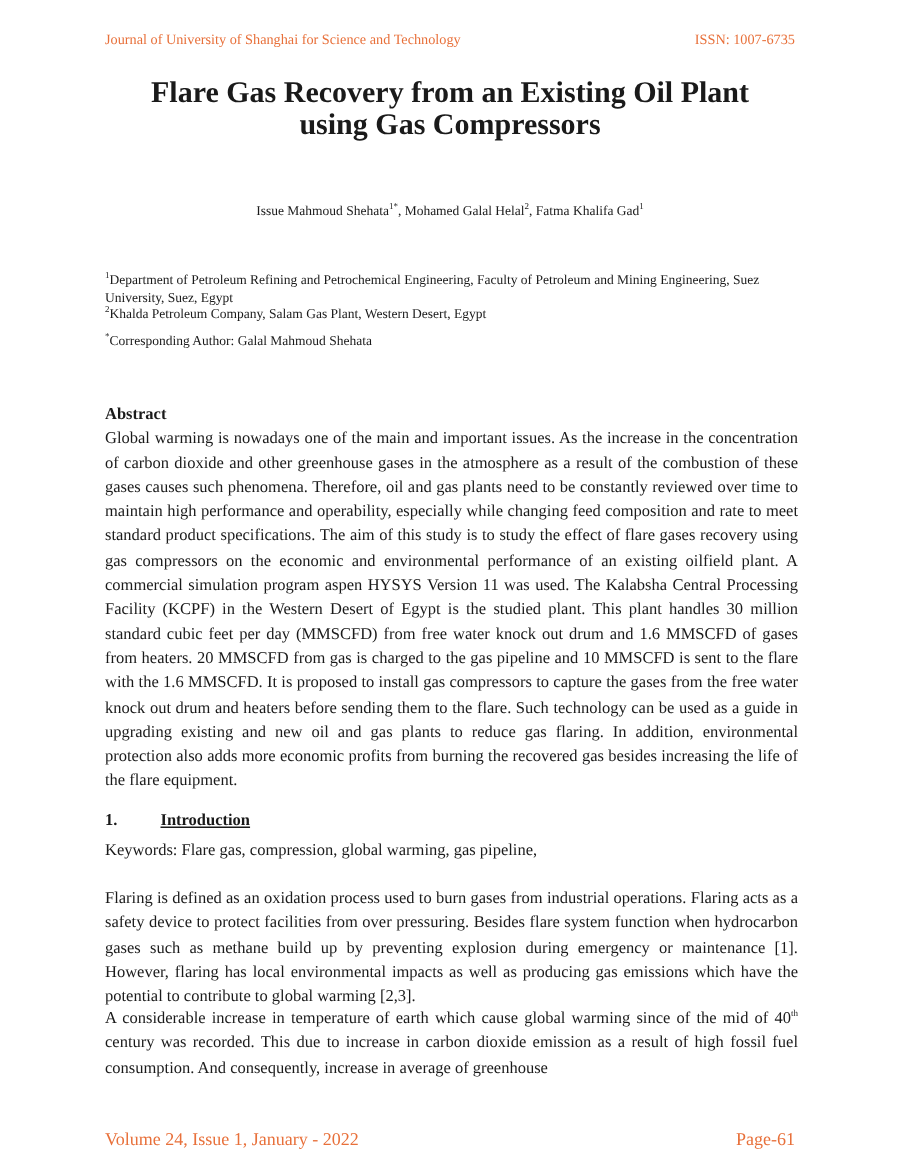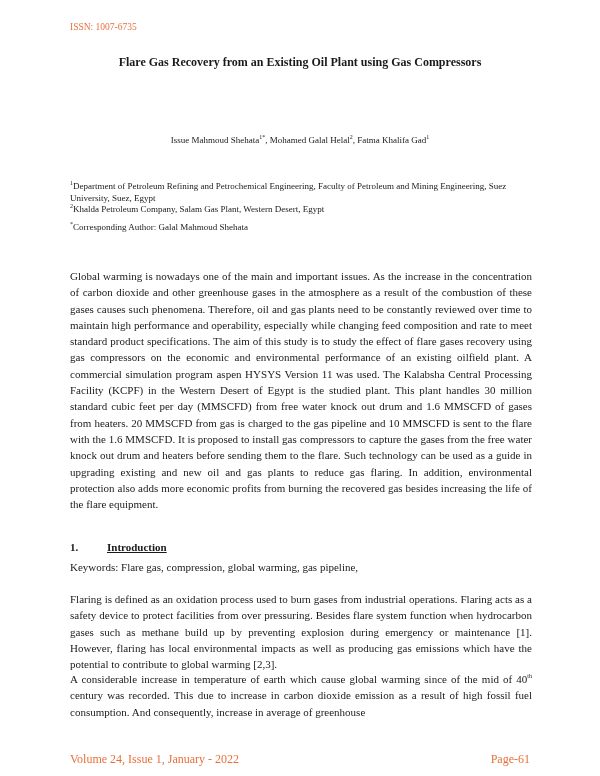--- a/index.html
+++ b/index.html
@@ -1,52 +1,54 @@
 <!DOCTYPE html>
 <html><head>
 <meta charset="utf-8">
 <style>
   html, body { margin:0; padding:0; }
   body { width:600px; height:776px; background:#fff; position:relative; overflow:hidden;
          font-family:"Liberation Serif", serif; color:#1a1a1a; }
   .hdr { position:absolute; top:22px; left:70px; right:70px; font-size:9.5px; color:#e8703a; display:flex; justify-content:space-between; }
-  .title { position:absolute; top:52px; left:90px; right:90px; text-align:center; font-weight:bold; font-size:12px; line-height:21px; }
+  .title { position:absolute; top:52px; left:90px; right:90px; text-align:center; font-weight:bold; font-size:20px; line-height:21px; }
   .authors { position:absolute; top:135px; left:0; right:0; text-align:center; font-size:9px; }
   .aff { position:absolute; left:70px; right:60px; font-size:9px; line-height:11.5px; }
   .aff a { color:#2a6fc9; text-decoration:underline; }
   sup { font-size:6px; vertical-align:super; line-height:0; }
   .body { position:absolute; left:70px; right:68px; font-size:11px; line-height:16.3px; text-align:justify; }
   .h { font-weight:bold; }
   .sec { position:absolute; top:541px; left:70px; font-size:11px; font-weight:bold;text-decoration:underline; }
   .sec span:first-child { display:inline-block; width:37px; }
   .ftr { position:absolute; top:752px; left:70px; right:70px; font-size:12px; color:#e8703a; display:flex; justify-content:space-between; }
 </style>
 </head>
 <body>
 
 <div class="hdr">
+  <span>Journal of University of Shanghai for Science and Technology</span>
   <span>ISSN: 1007-6735</span>
 </div>
 
 <div class="title">Flare Gas Recovery from an Existing Oil Plant using Gas Compressors</div>
 
 <div class="authors">
   <span>Issue Mahmoud Shehata</span><sup>1*</sup>, <span>Mohamed Galal Helal</span><sup>2</sup>, <span>Fatma Khalifa Gad</span><sup>1</sup>
 </div>
 
 <div class="aff" style="top:181px;">
   <div><sup>1</sup><span>Department of Petroleum Refining and Petrochemical Engineering, Faculty of Petroleum and Mining Engineering, Suez University, Suez, Egypt</span></div>
   <div><sup>2</sup><span>Khalda Petroleum Company, Salam Gas Plant, Western Desert, Egypt</span></div>
 </div>
 
 <div class="aff" style="top:222px;">
   <div><sup>*</sup><span>Corresponding Author: Galal Mahmoud Shehata</span></div>
 </div>
 
 <div class="body" style="top:268px;">
+  <div class="h">Abstract</div>
   <div>Global warming is nowadays one of the main and important issues. As the increase in the concentration of carbon dioxide and other greenhouse gases in the atmosphere as a result of the combustion of these gases causes such phenomena. Therefore, oil and gas plants need to be constantly reviewed over time to maintain high performance and operability, especially while changing feed composition and rate to meet standard product specifications. The aim of this study is to study the effect of flare gases recovery using gas compressors on the economic and environmental performance of an existing oilfield plant. A commercial simulation program aspen HYSYS Version 11 was used. The Kalabsha Central Processing Facility (KCPF) in the Western Desert of Egypt is the studied plant. This plant handles 30 million standard cubic feet per day (MMSCFD) from free water knock out drum and 1.6 MMSCFD of gases from heaters. 20 MMSCFD from gas is charged to the gas pipeline and 10 MMSCFD is sent to the flare with the 1.6 MMSCFD. It is proposed to install gas compressors to capture the gases from the free water knock out drum and heaters before sending them to the flare. Such technology can be used as a guide in upgrading existing and new oil and gas plants to reduce gas flaring. In addition, environmental protection also adds more economic profits from burning the recovered gas besides increasing the life of the flare equipment.</div>
 </div>
 
 <div class="body" style="top:559px;">Keywords: Flare gas, compression, global warming, gas pipeline,</div>
 
 <div class="sec">
   <span>1.</span><span>Introduction</span>
 </div>
 
 <div class="body" style="top:591px;">Flaring is defined as an oxidation process used to burn gases from industrial operations. Flaring acts as a safety device to protect facilities from over pressuring. Besides flare system function when hydrocarbon gases such as methane build up by preventing explosion during emergency or maintenance [1]. However, flaring has local environmental impacts as well as producing gas emissions which have the potential to contribute to global warming [2,3].</div>

